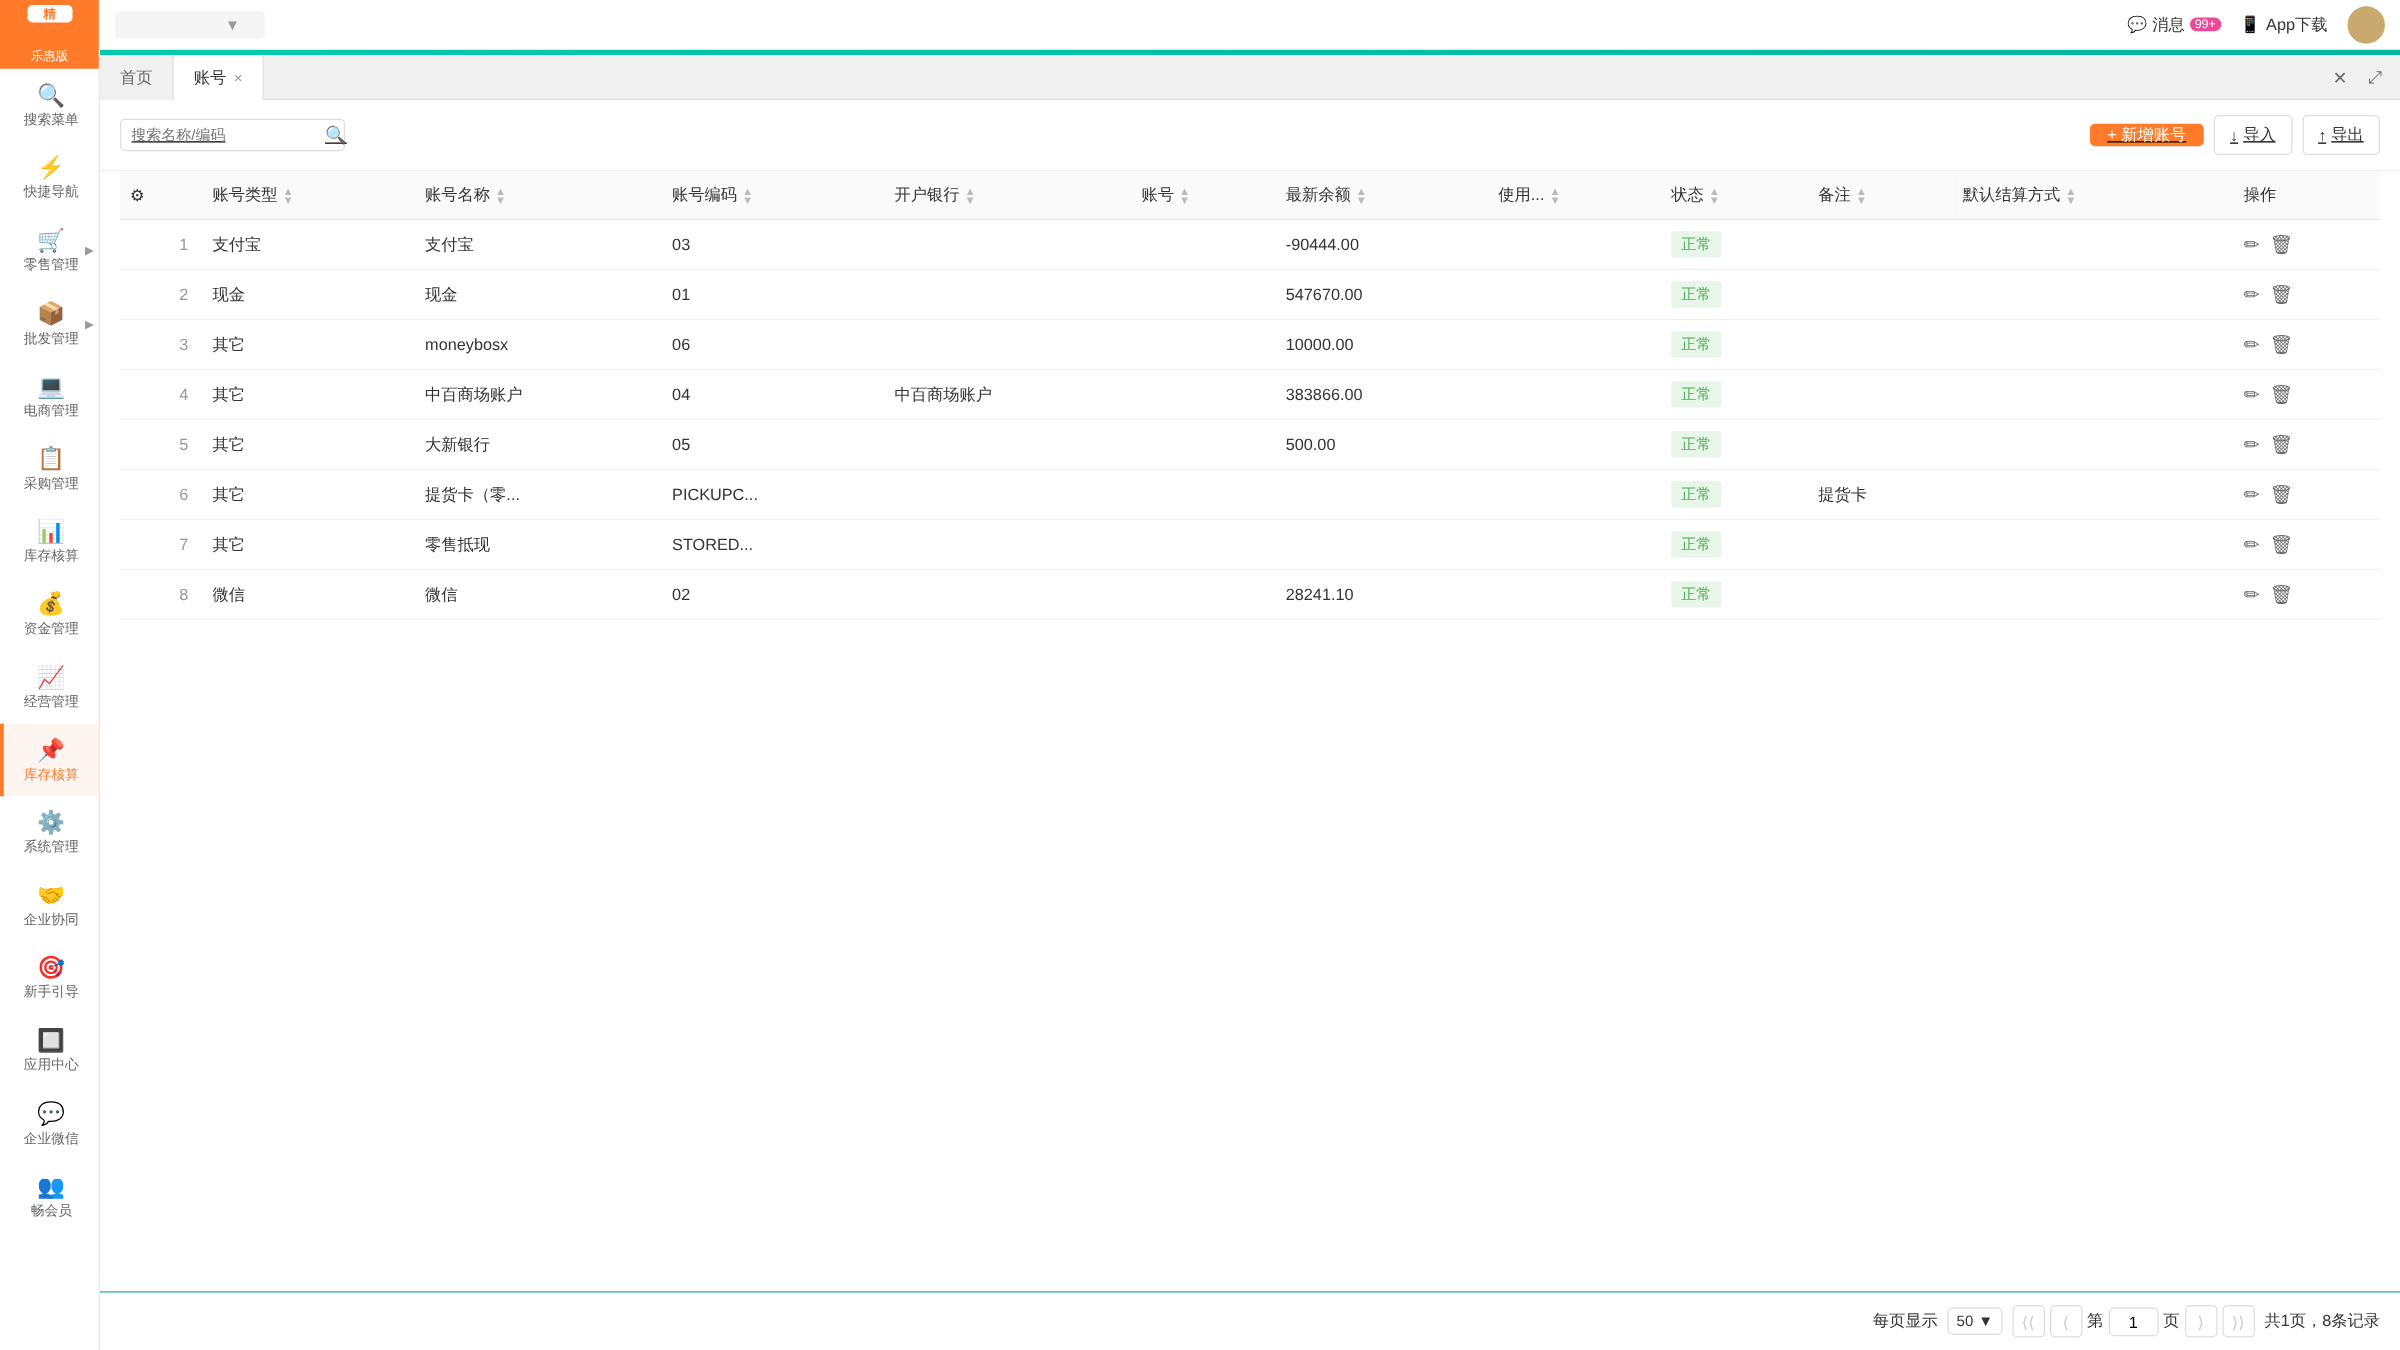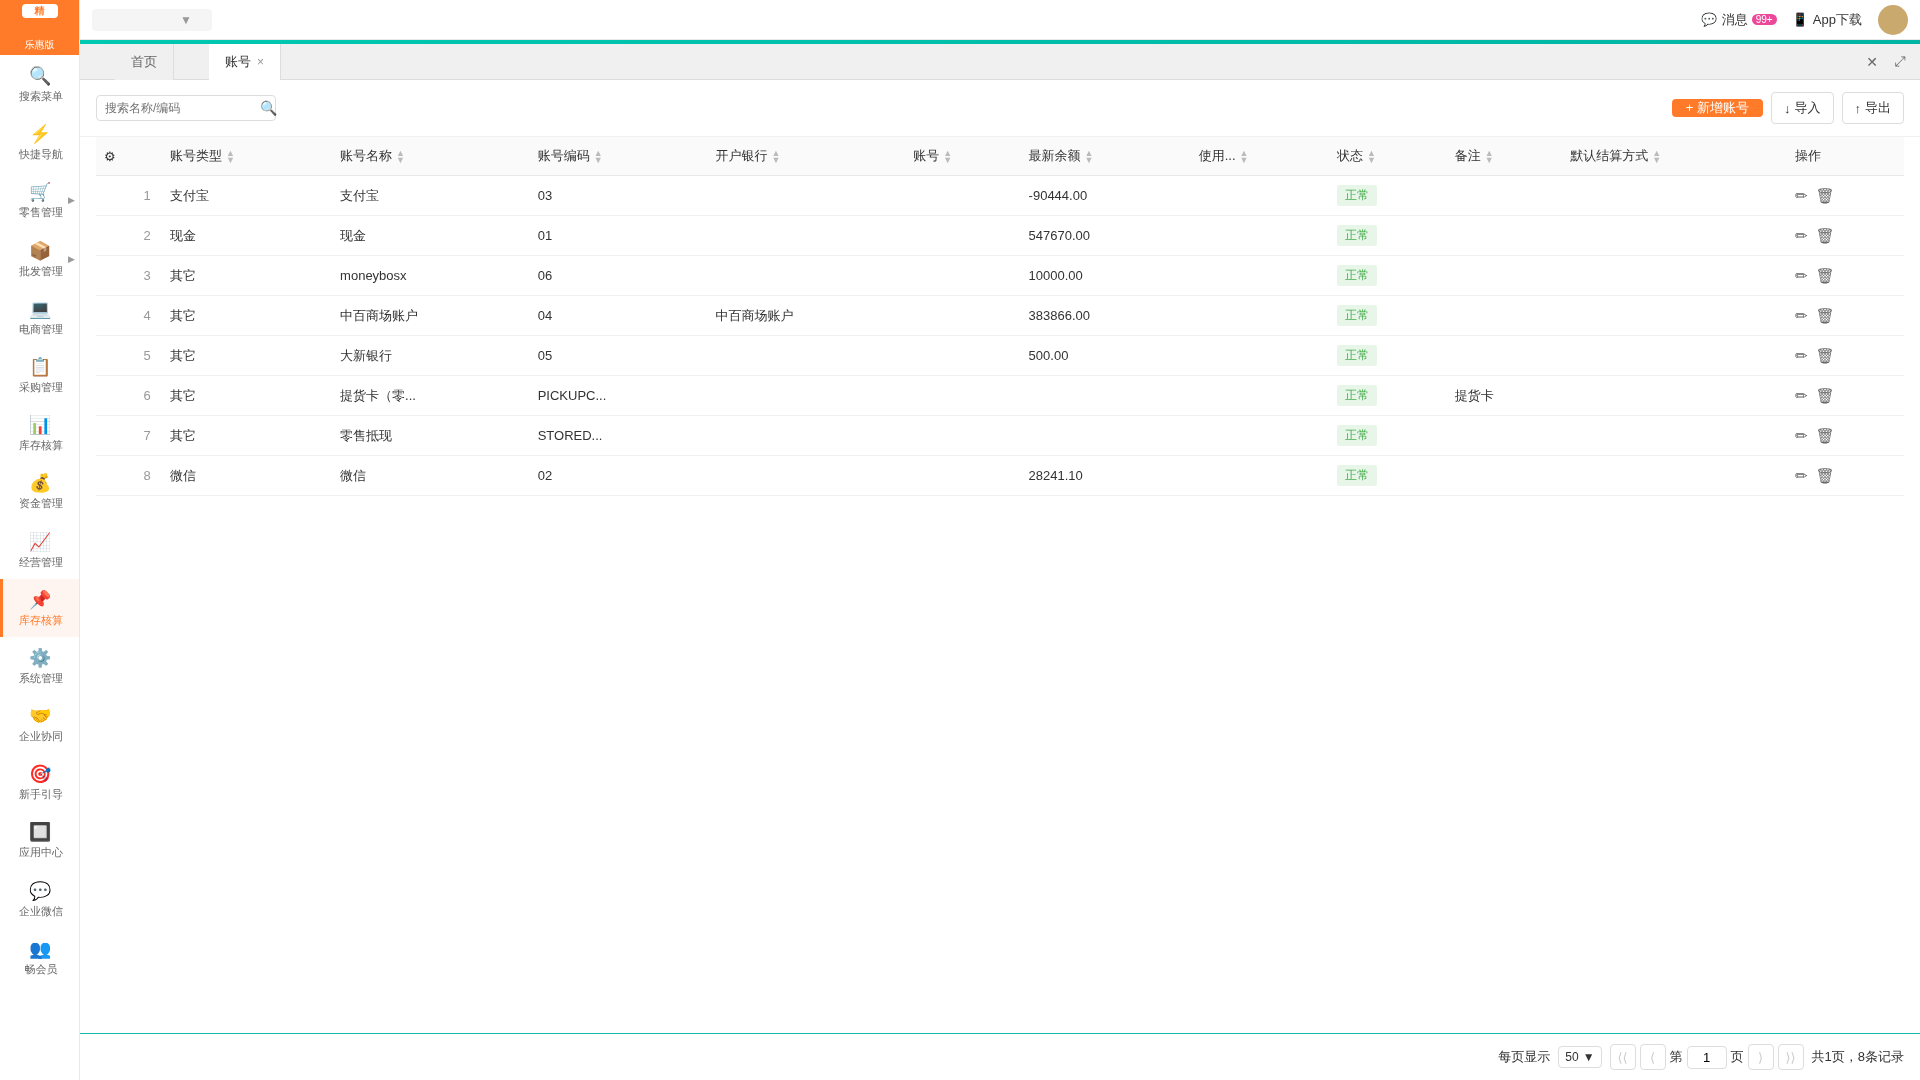--- a/index.html
+++ b/index.html
@@ -164,21 +164,20 @@
       height: 36px;
       display: flex;
       align-items: center;
       padding: 0 16px;
       font-size: 13px;
       cursor: pointer;
       color: #666;
       border-right: 1px solid #ddd;
       gap: 6px;
       background: #f0f0f0;
-      margin-left: 35px;
     }
     .tab.active {
       background: #fff;
       color: #333;
       font-weight: 500;
     }
     .tab-close {
       color: #999;
       font-size: 12px;
       cursor: pointer;
@@ -211,20 +210,21 @@
       flex-direction: column;
     }
 
     
     .toolbar {
       display: flex;
       align-items: center;
       justify-content: space-between;
       padding: 12px 16px;
       border-bottom: 1px solid #f0f0f0;
+      text-decoration: underline;
     }
     .toolbar-left {
       display: flex;
       align-items: center;
       gap: 8px;
     }
     .search-input-box {
       display: flex;
       align-items: center;
       border: 1px solid #ddd;

